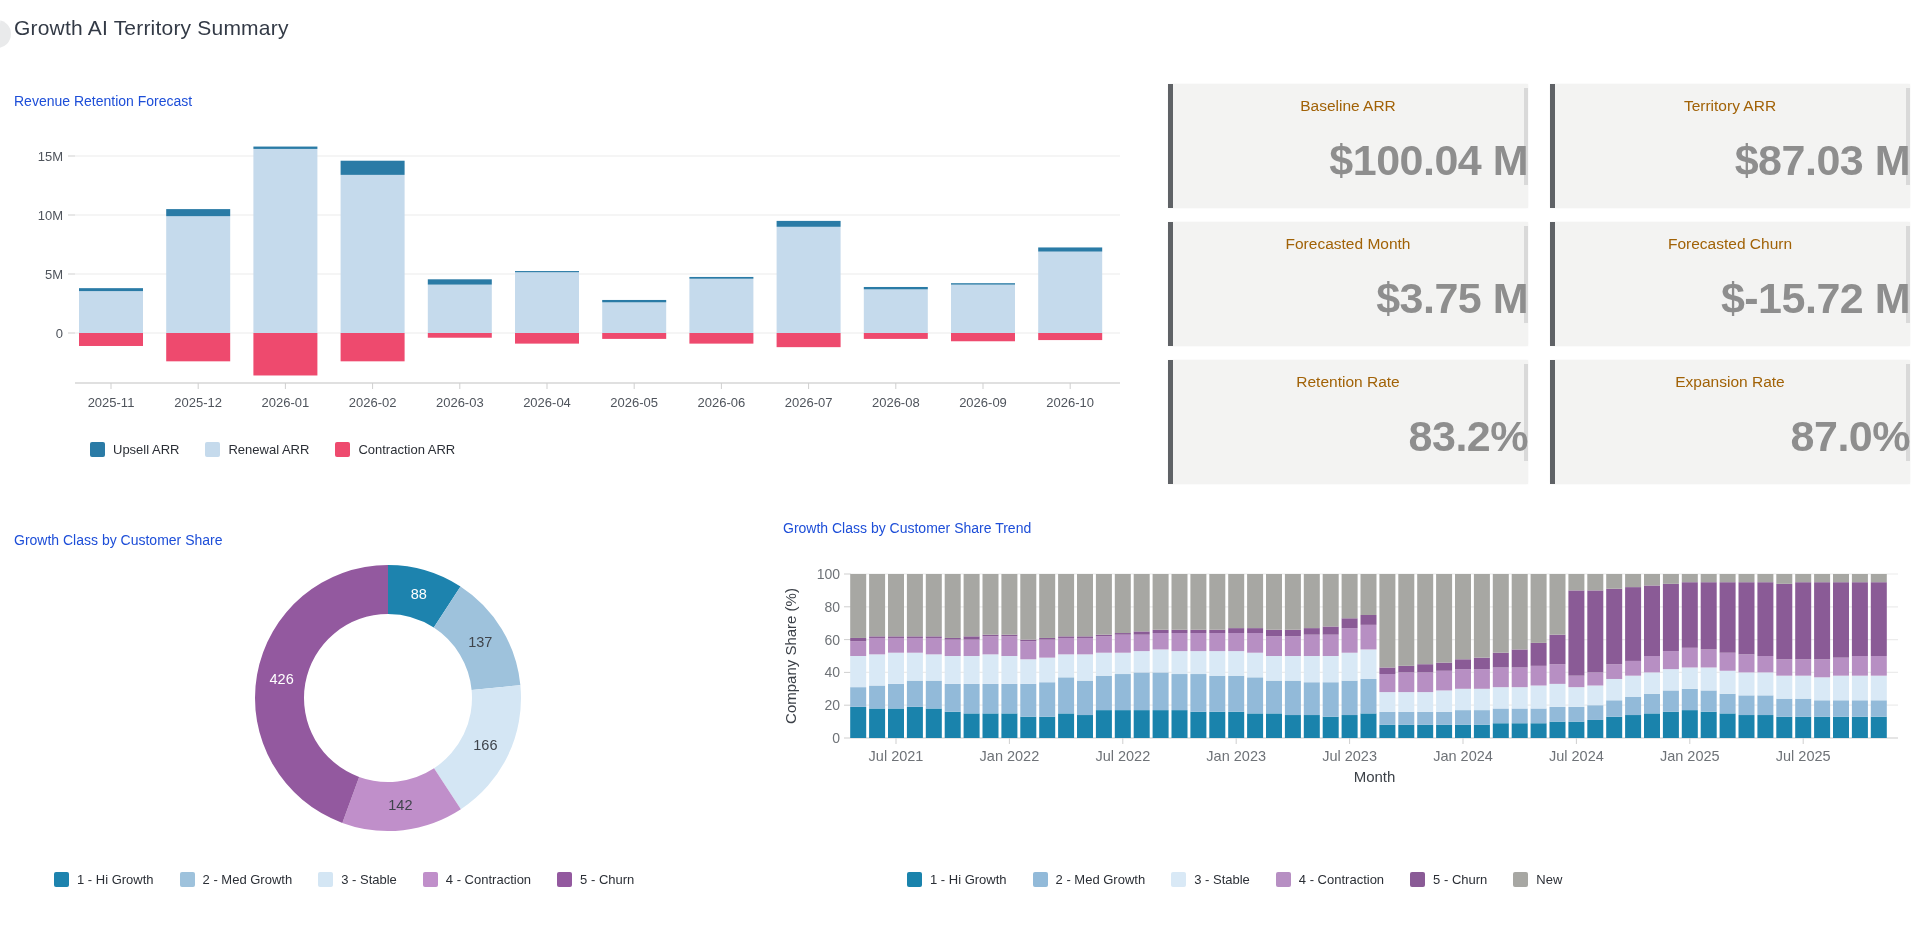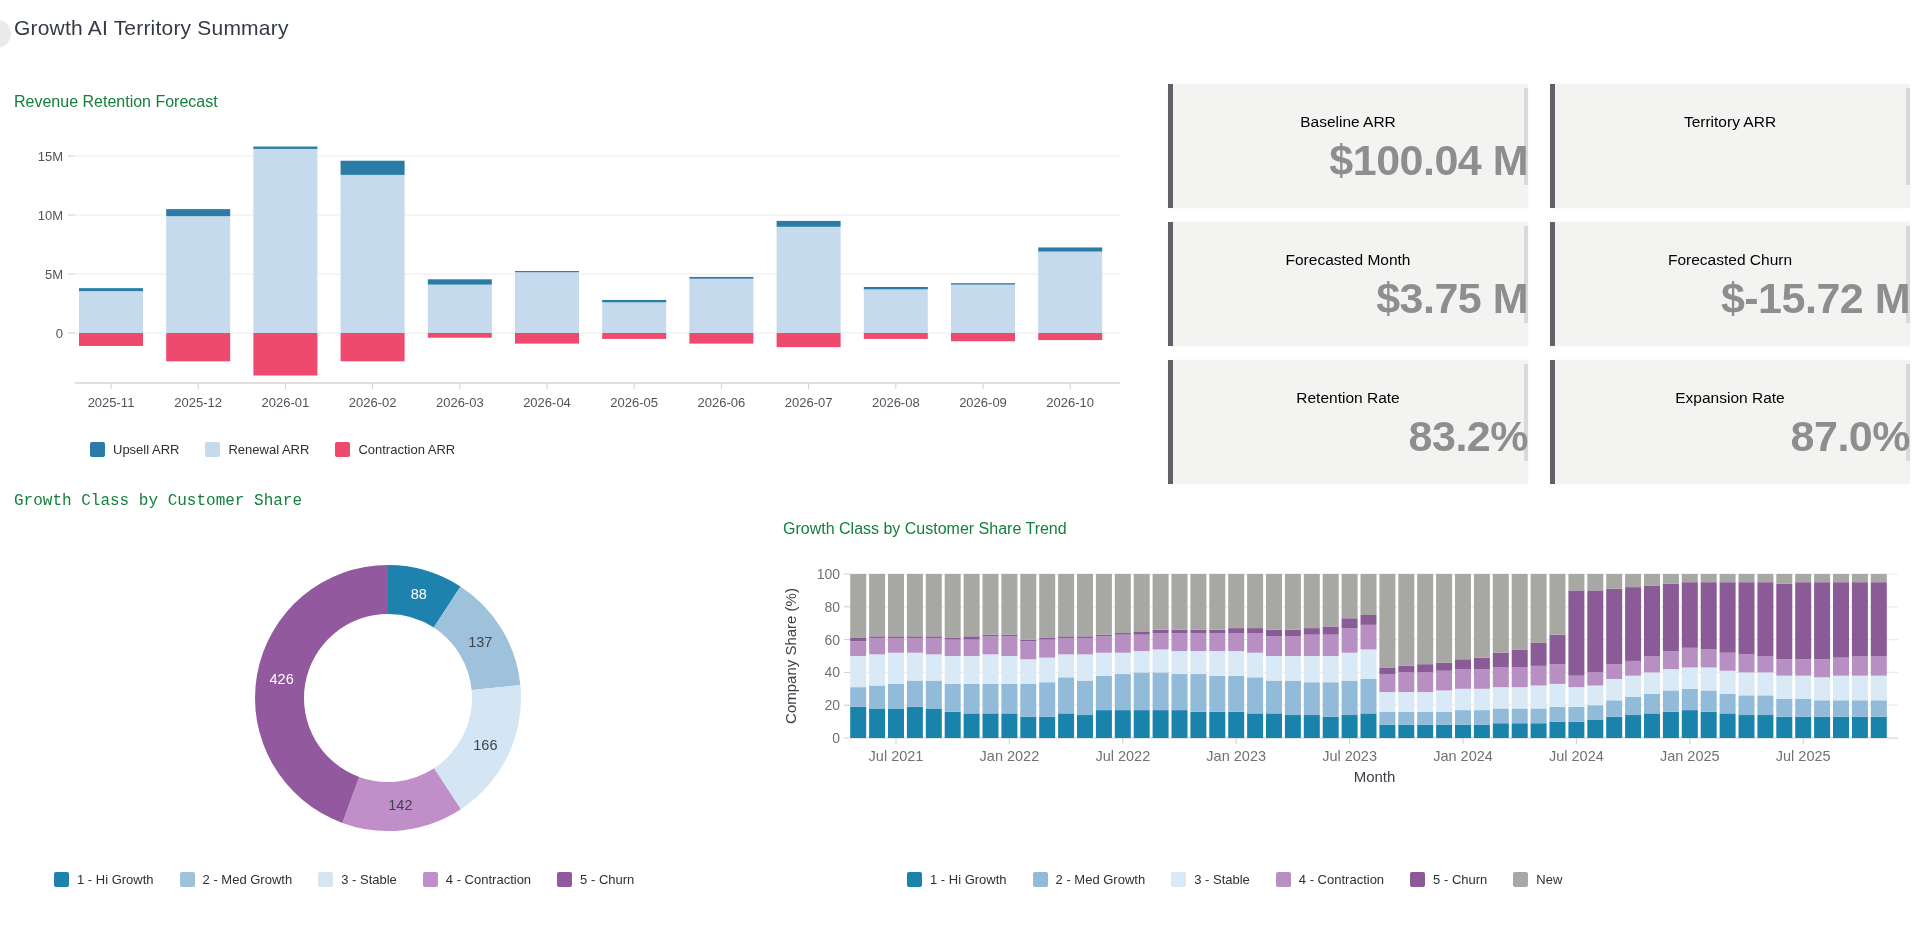--- a/index.html
+++ b/index.html
@@ -11,21 +11,21 @@
   }
   .abs { position: absolute; }
   .page-title {
     left: 14px; top: 16px; font-size: 21px; font-weight: 500;
     color: #333a46; letter-spacing: 0.2px;
   }
   .corner-dot {
     left: -17px; top: 20px; width: 28px; height: 28px;
     border-radius: 50%; background: #e9eaeb;
   }
-  .section-title { font-size: 16px; font-weight: 500; color: #15803d; }
+  .section-title { font-size: 14px; font-weight: 500; color: #1d4ed8; }
   .legend-row { display: flex; align-items: center; gap: 26px; }
   .legend-item { display: flex; gap: 8px; cursor: pointer; }
   .legend-swatch { width: 15px; height: 15px; border-radius: 2px; flex: 0 0 auto; }
   .legend-label { font-size: 13px; color: #2b2f36; white-space: nowrap; }
   #kpi-grid {
     left: 1168px; top: 84px; width: 742px;
     display: grid; grid-template-columns: 1fr 1fr;
     grid-auto-rows: 124px; column-gap: 22px; row-gap: 14px;
   }
   .kpi-card {
@@ -33,21 +33,21 @@
     box-shadow: 0 0 2px rgba(0,0,0,0.05);
   }
   .kpi-left-bar {
     position: absolute; left: 0; top: 0; bottom: 0; width: 5px; background: #5f6266;
   }
   .kpi-right-bar {
     position: absolute; right: 0; top: 4px; height: 78%; width: 4px; background: #d9d9d9;
   }
   .kpi-label {
     position: absolute; left: 0; right: 0; top: 13px; text-align: center;
-    font-size: 15.5px; font-weight: 500; color: #000000; margin-top: 16px;
+    font-size: 15.5px; font-weight: 500; color: #a16207;
   }
   .kpi-value {
     position: absolute; left: 0; right: 0; top: 52px; text-align: right;
     font-size: 43px; font-weight: 700; color: #8e8e8e; letter-spacing: -0.5px;
   }
   svg { display: block; }
   svg text { font-family: "Liberation Sans", "DejaVu Sans", sans-serif; }
 </style>
 </head>
 <body>
@@ -153,20 +153,21 @@
       <div class="kpi-card">
         <div class="kpi-left-bar"></div>
         <div class="kpi-right-bar"></div>
         <div class="kpi-label">Baseline ARR</div>
         <div class="kpi-value">$100.04 M</div>
       </div>
       <div class="kpi-card">
         <div class="kpi-left-bar"></div>
         <div class="kpi-right-bar"></div>
         <div class="kpi-label">Territory ARR</div>
+        <div class="kpi-value">$87.03 M</div>
       </div>
       <div class="kpi-card">
         <div class="kpi-left-bar"></div>
         <div class="kpi-right-bar"></div>
         <div class="kpi-label">Forecasted Month</div>
         <div class="kpi-value">$3.75 M</div>
       </div>
       <div class="kpi-card">
         <div class="kpi-left-bar"></div>
         <div class="kpi-right-bar"></div>
@@ -180,21 +181,21 @@
         <div class="kpi-value">83.2%</div>
       </div>
       <div class="kpi-card">
         <div class="kpi-left-bar"></div>
         <div class="kpi-right-bar"></div>
         <div class="kpi-label">Expansion Rate</div>
         <div class="kpi-value">87.0%</div>
       </div>
     </div>
 
-  <div class="abs section-title" style="left:14px; top:492px;font-family:Liberation Mono, monospace;">Growth Class by Customer Share</div>
+  <div class="abs section-title" style="left:14px; top:532px;">Growth Class by Customer Share</div>
   <svg id="donut-svg" class="abs" style="left:248px; top:558px;" width="280" height="280" viewBox="0 0 280 280">
       <path d="M140,7 A133 133 0 0 1 212.5039694783577,28.50033896965705 L185.79198072317328,69.57916145452025 A84 84 0 0 0 140,56 Z" fill="#1d83ae"></path>
       <text x="170.70475176556982" y="41.456684334454806" text-anchor="middle" font-size="14.5" fill="#ffffff">88</text>
       <path d="M212.5039694783577,28.50033896965705 A133 133 0 0 1 272.3794308420687,127.1669843789567 L223.60806158446445,131.89493750249898 A84 84 0 0 0 185.79198072317328,69.57916145452025 Z" fill="#9ec2dc"></path>
       <text x="232.32920741995156" y="88.97038767576953" text-anchor="middle" font-size="14.5" fill="#3f444b">137</text>
       <path d="M272.3794308420687,127.1669843789567 A133 133 0 0 1 212.86884205434404,251.26154707561398 L186.02242656063834,210.2704507845983 A84 84 0 0 0 223.60806158446445,131.89493750249898 Z" fill="#d4e6f4"></path>
       <text x="237.38126070771204" y="191.7000006742678" text-anchor="middle" font-size="14.5" fill="#3f444b">166</text>
       <path d="M212.86884205434404,251.26154707561398 A133 133 0 0 1 94.32940490995517,264.912756530793 L111.15541362734011,218.8922672826061 A84 84 0 0 0 186.02242656063834,210.2704507845983 Z" fill="#c08fca"></path>
       <text x="152.355806487023" y="252.29088519559917" text-anchor="middle" font-size="14.5" fill="#3f444b">142</text>
       <path d="M94.32940490995517,264.912756530793 A133 133 0 0 1 139.99999999999997,7 L139.99999999999997,56 A84 84 0 0 0 111.15541362734011,218.8922672826061 Z" fill="#93599f"></path>

